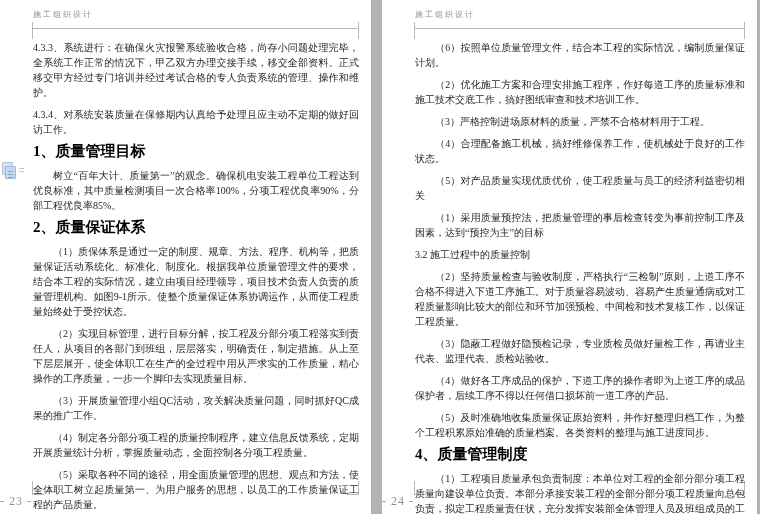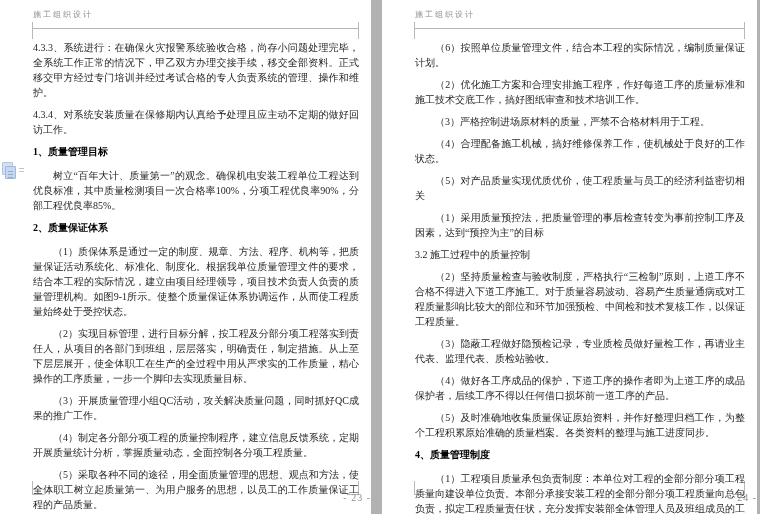--- a/index.html
+++ b/index.html
@@ -20,25 +20,25 @@
   .cm { position:absolute; bottom:19px; width:12px; height:14px; }
   .cm-l { left:32px;  border-left:1px solid #b8b8b8;  border-bottom:1px solid #b8b8b8; }
   .cm-r { right:12px; border-right:1px solid #b8b8b8; border-bottom:1px solid #b8b8b8; }
 
   .body-area { position:absolute; top:40px; left:33px; right:12px; }
   .bp { font-size:10px; line-height:15px; color:#1f1f1f; text-align:justify;
     margin:0 0 7px; }
   .ind { text-indent:2em; }
   .chapter { font-size:13px; line-height:18px; font-weight:bold; color:#000;
     text-align:center; margin:5px 0 13px; }
-  .sec { font-size:10px; line-height:15px; font-weight:bold; color:#000;
+  .sec { font-size:15px; line-height:15px; font-weight:bold; color:#000;
     margin:3px 0 9px; }
 
-  .footer { position:absolute; bottom:11px; left:0; width:100%; text-align:right;
-    font-size:10px; color:#8f8f8f; letter-spacing:1px; }
+  .footer { position:absolute; bottom:5px; left:0; width:100%; text-align:left;
+    font-size:12px; color:#8f8f8f; letter-spacing:1px; }
 
   .anchor-icon { position:absolute; left:2px; top:162px; width:14px; height:17px; }
   .sheet-back { position:absolute; left:0; top:0; width:11px; height:13px;
     background:#d4e1f2; border:1px solid #aec4e0; border-radius:1px; }
   .sheet-front { position:absolute; left:3px; top:4px; width:11px; height:13px;
     background:#c6d8ee; border:1px solid #9db9dc; border-radius:1px; padding:2px 1px; }
   .sheet-front i { display:block; height:1px; background:#8fa9cb; margin:2px 1px 0; }
   .tiny-mark { position:absolute; left:19px; top:168px; width:5px; height:4px;
     border-top:1px solid #bcbcbc; border-bottom:1px solid #c6c6c6; opacity:.9; }
 </style>

